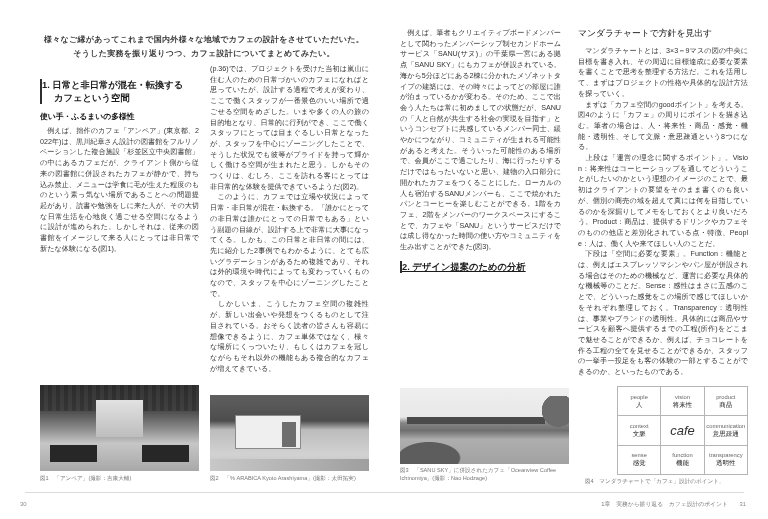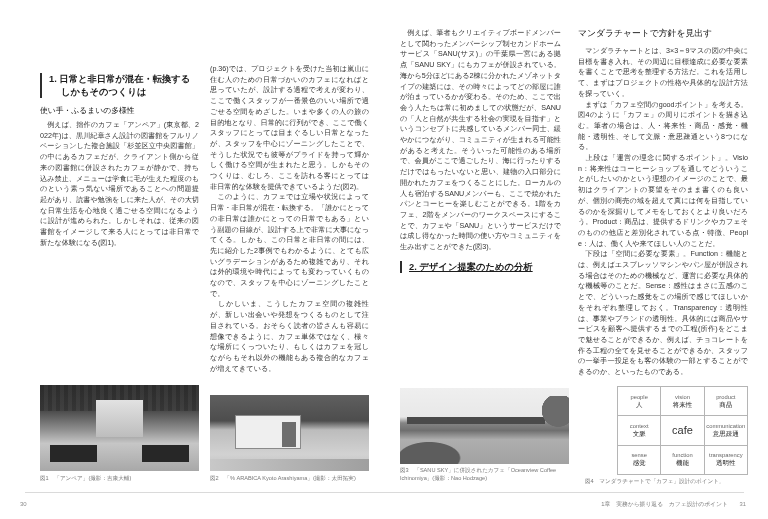--- a/index.html
+++ b/index.html
@@ -11,24 +11,24 @@
     position:absolute;left:28px;top:33px;width:352px;text-align:center;
     font-size:8px;line-height:13.5px;font-weight:bold;color:#3c3c3c;letter-spacing:.3px;
   }
   .col{position:absolute;overflow:hidden;}
   .col1{left:40px;top:73px;width:159px;height:312px;}
   .col2{left:210px;top:64px;width:159px;height:312px;}
   .col3{left:400px;top:28px;width:161px;height:354px;}
   .col4{left:578px;top:28px;width:170px;height:352px;}
   .sec-head{
     font-size:9.3px;line-height:12.5px;font-weight:bold;color:#1c1c1c;
-    border-left:2.5px solid #2e2e2e;padding-left:7px;margin:0 0 7px 0;
+    border-left:2.5px solid #2e2e2e;margin:6px 0 7px 0;
   }
   .sec-head .l2{display:block;margin-left:12px;}
-  .subhead{font-size:7.8px;font-weight:normal;color:#111;margin:7px 0 4px 0;}
+  .subhead{font-size:7.8px;font-weight:bold;color:#111;margin:7px 0 4px 0;}
   .col4-head{font-size:8.8px;font-weight:normal;color:#111;margin:0 0 6px 0;}
   .body p{
     font-size:7.15px;line-height:10.7px;color:#333;text-align:justify;
     margin:0;word-break:break-all;
   }
   .figure{position:absolute;overflow:hidden;background:#cfcfcf;}
   .fig1{left:40px;top:385px;width:159px;height:86px;}
   .fig2{left:210px;top:395px;width:159px;height:76px;}
   .fig3{left:400px;top:388px;width:169px;height:76px;}
   .caption{
@@ -59,36 +59,40 @@
     display:grid;grid-template-columns:repeat(3,1fr);grid-template-rows:repeat(3,1fr);
     border-top:1px solid #b5b5b5;border-left:1px solid #b5b5b5;background:#fff;
   }
   .cell{
     border-right:1px solid #b5b5b5;border-bottom:1px solid #b5b5b5;
     display:flex;flex-direction:column;align-items:center;justify-content:center;
     overflow:hidden;text-align:center;
   }
   .cell .en{font-size:5.8px;line-height:7px;color:#666;}
   .cell .ja{font-size:6.5px;line-height:8px;color:#222;}
-  .cell-center .en{font-size:11px;color:#333;}
+  .cell-center .en{font-size:13px;color:#333;font-style:italic;}
   .footer-line{position:absolute;left:25px;top:492px;width:719px;height:1px;background:#dadada;}
   .pagenum-left{position:absolute;left:20px;top:501px;font-size:6px;color:#8a8a8a;}
   .footer-right{position:absolute;right:22px;top:500px;font-size:5.8px;color:#7a7a7a;white-space:nowrap;}
   .footer-right .pn{margin-left:10px;color:#8a8a8a;}
 </style>
 </head>
 <body>
 
 <div class="spread">
 
+  <div class="intro">
+    <div>様々なご縁があってこれまで国内外様々な地域でカフェの設計をさせていただいた。</div>
+    <div>そうした実務を振り返りつつ、カフェ設計についてまとめてみたい。</div>
+  </div>
 
   <div class="col col1 body">
     <h2 class="sec-head">
       <span>1. 日常と非日常が混在・転換する</span>
-      <span class="l2">しかもそのつくりは</span>
+      <span class="l2">カフェという空間</span>
     </h2>
     <div class="subhead">使い手・ふるまいの多様性</div>
     <p>　例えば、拙作のカフェ「アンペア」(東京都、2022年)は、黒川紀章さん設計の図書館をフルリノベーションした複合施設「杉並区立中央図書館」の中にあるカフェだが、クライアント側から従来の図書館に併設されたカフェが静かで、持ち込み禁止、メニューは学食に毛が生えた程度のものという素っ気ない場所であることへの問題提起があり、読書や勉強をしに来た人が、その大切な日常生活を心地良く過ごせる空間になるように設計が進められた。しかしそれは、従来の図書館をイメージして来る人にとっては非日常で新たな体験になる(図1)。</p>
   </div>
 
   <div class="col col2 body">
     <p>(p.36)では、プロジェクトを受けた当初は嵐山に住む人のための日常づかいのカフェになればと思っていたが、設計する過程で考えが変わり、ここで働くスタッフが一番景色のいい場所で過ごせる空間をめざした。いまや多くの人の旅の目的地となり、日常的に行列ができ、ここで働くスタッフにとっては目まぐるしい日常となったが、スタッフを中心にゾーニングしたことで、そうした状況でも彼等がプライドを持って輝かしく働ける空間が生まれたと思う。しかもそのつくりは、むしろ、ここを訪れる客にとっては非日常的な体験を提供できているようだ(図2)。</p>
     <p>　このように、カフェでは立場や状況によって日常・非日常が混在・転換する。「誰かにとっての非日常は誰かにとっての日常でもある」という副題の目線が、設計する上で非常に大事になってくる。しかも、この日常と非日常の間には、先に紹介した2事例でもわかるように、とても広いグラデーションがあるため複雑であり、それは外的環境や時代によっても変わっていくものなので、スタッフを中心にゾーニングしたことで。</p>
     <p>　しかしいま、こうしたカフェ空間の複雑性が、新しい出会いや発想をつくるものとして注目されている。おそらく読者の皆さんも容易に想像できるように、カフェ単体ではなく、様々な場所にくっついたり、もしくはカフェを冠しながらもそれ以外の機能もある複合的なカフェが増えてきている。</p>
   </div>

